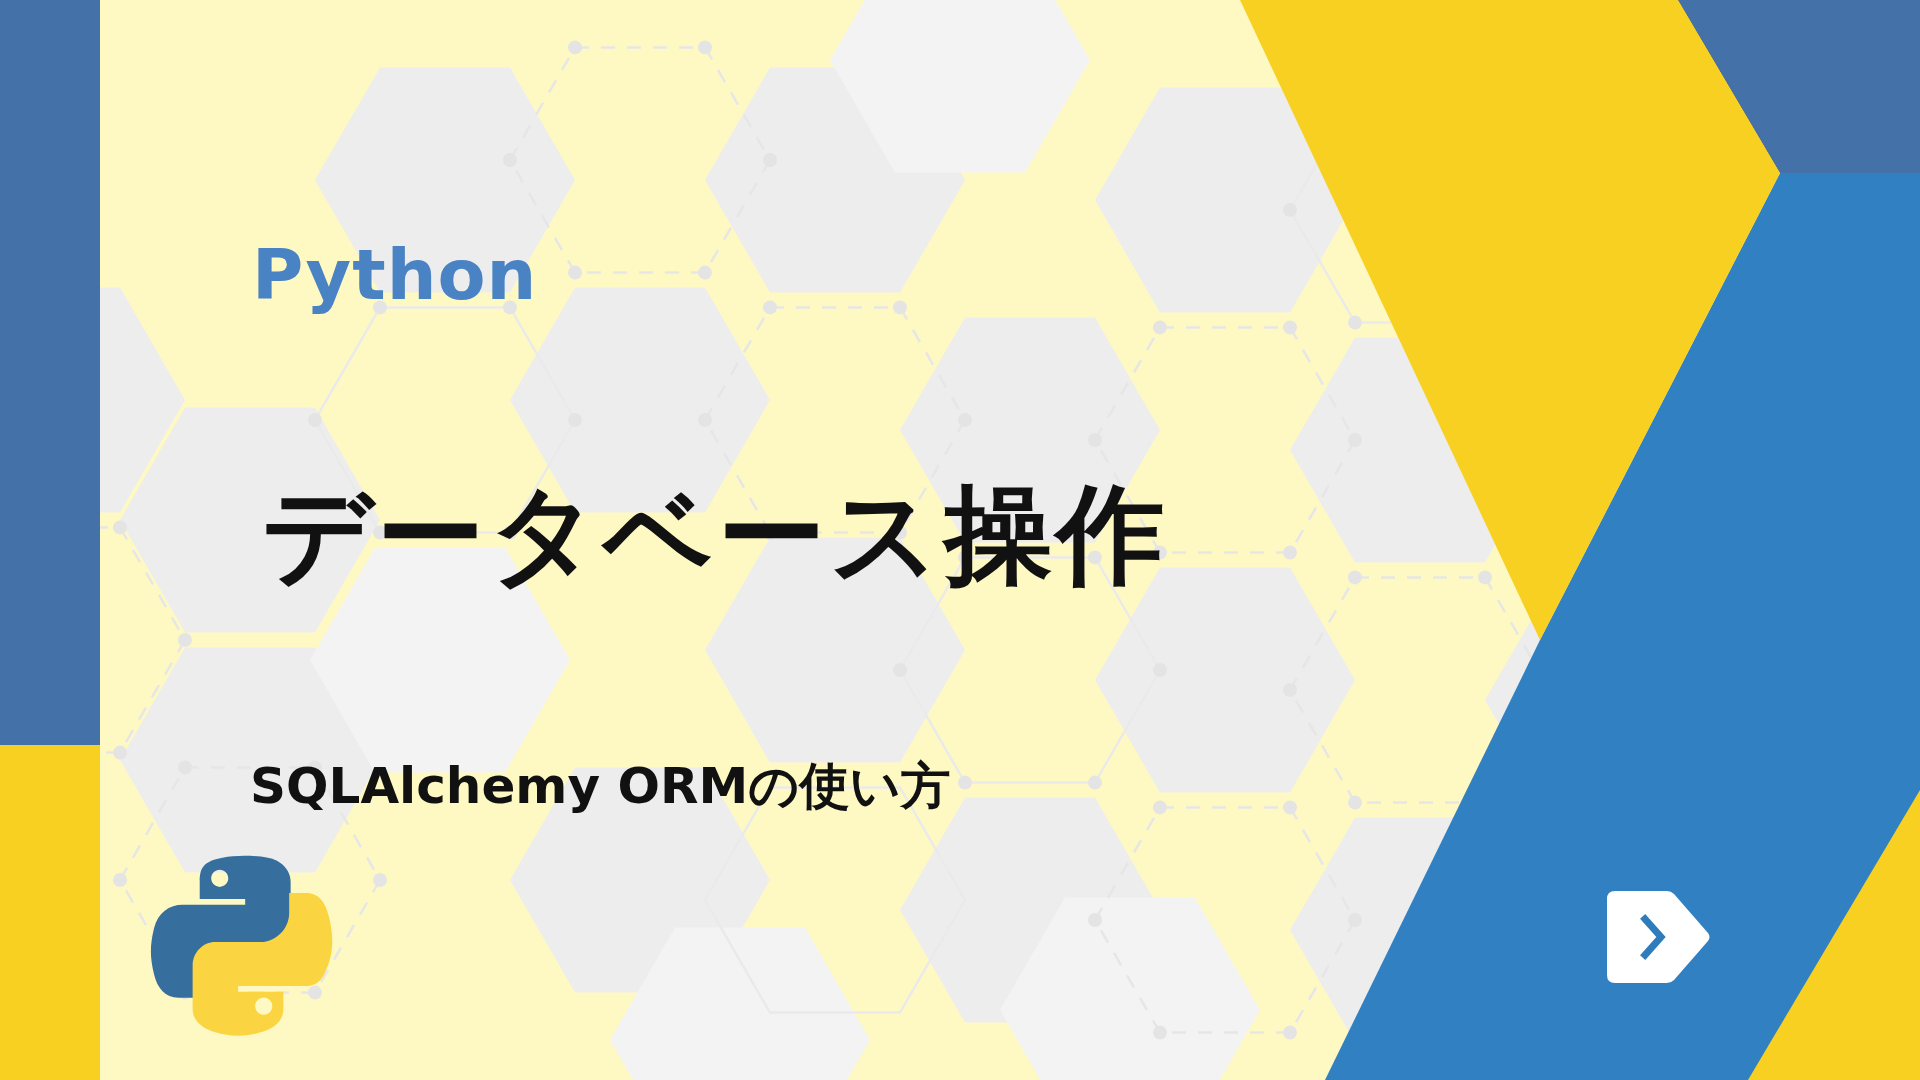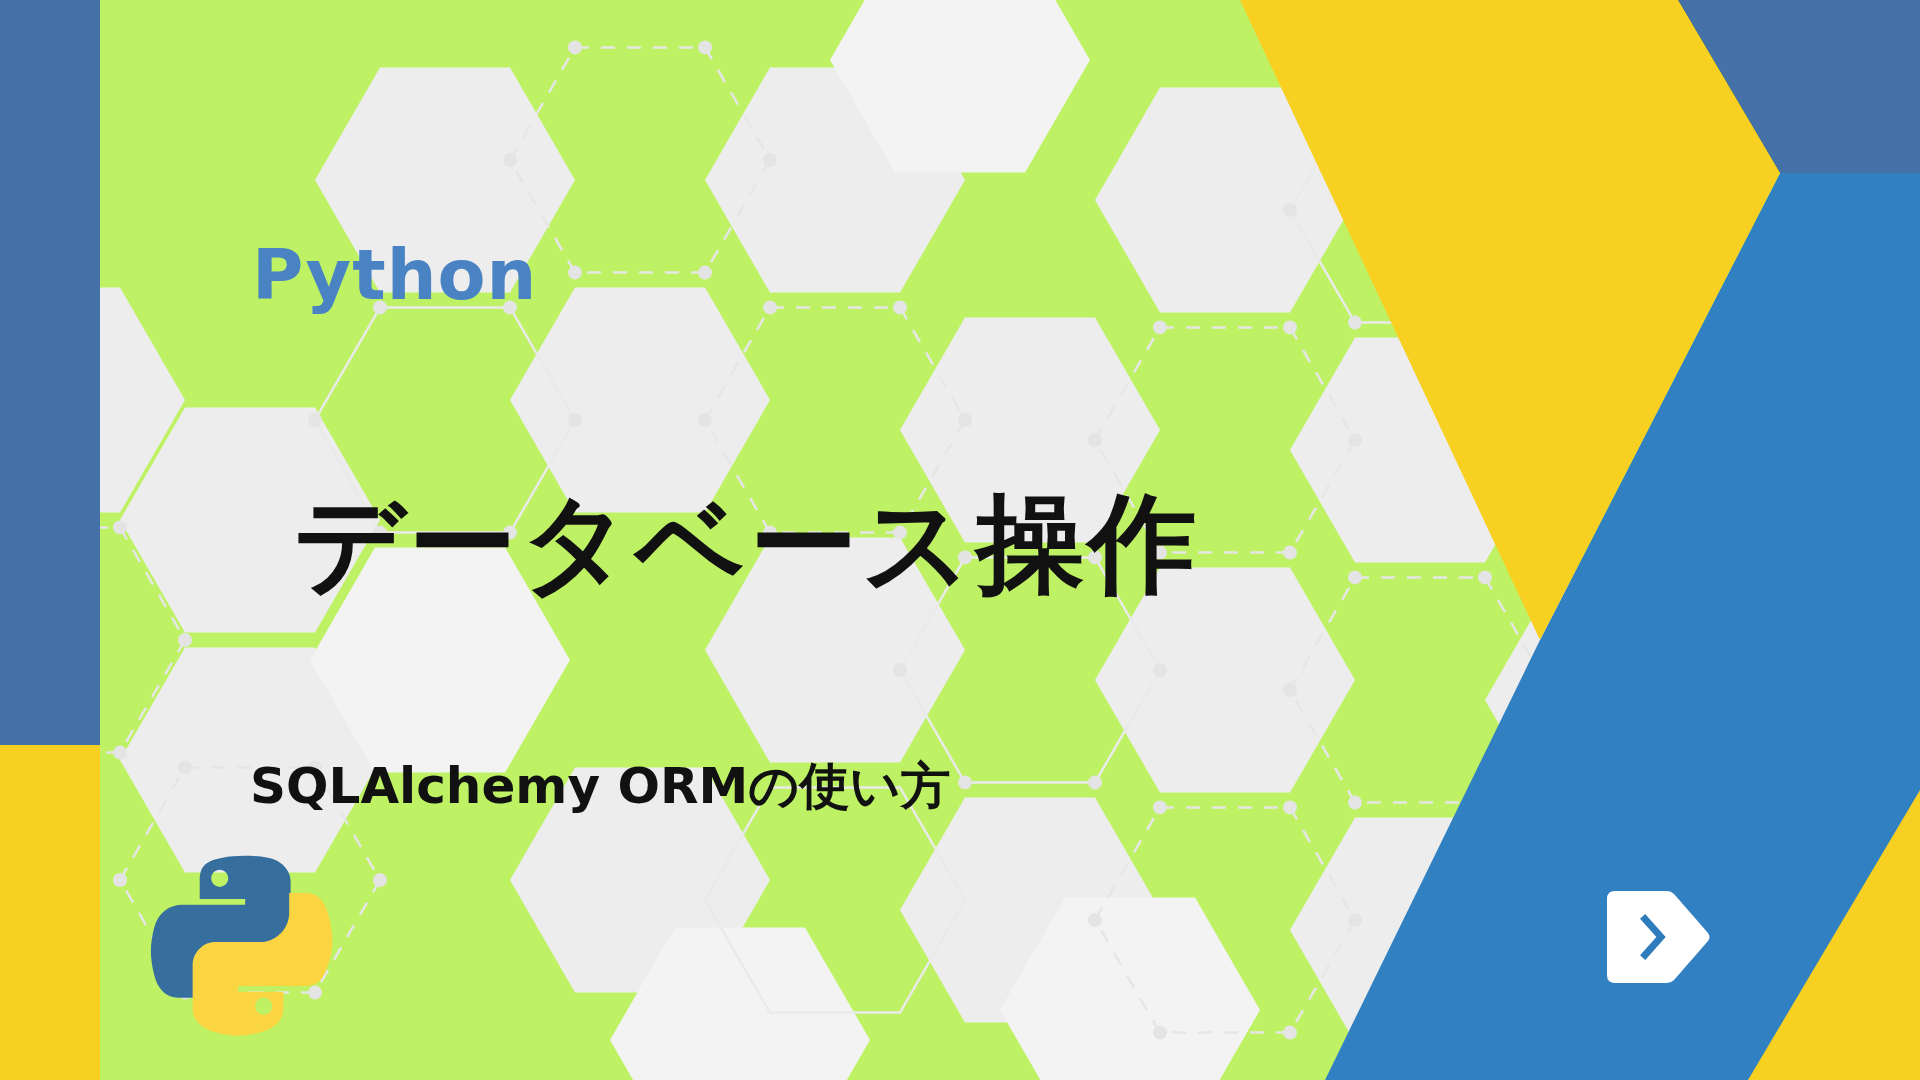--- a/index.html
+++ b/index.html
@@ -3,21 +3,21 @@
 <meta charset="utf-8">
 <style>
   html,body{margin:0;padding:0;}
   body{
     width:1920px;height:1080px;overflow:hidden;
     background:#fafafa;
     font-family:"DejaVu Sans","Liberation Sans",sans-serif;
   }
   #slide{
     position:relative;width:1920px;height:1080px;overflow:hidden;
-    background:#bef264;
+    background:#fef9c3;
   }
   
   .layer{position:absolute;left:0;top:0;width:1920px;height:1080px;}
   .layer svg{display:block;width:1920px;height:1080px;}
 
   
   #left-bar{position:absolute;left:0;top:0;width:100px;height:1080px;}
   #left-bar .seg-blue{position:absolute;left:0;top:0;width:100px;height:745px;background:#4472a8;}
   #left-bar .seg-yellow{position:absolute;left:0;top:745px;width:100px;height:335px;background:#f7d021;}
 
@@ -25,22 +25,21 @@
   #eyebrow{
     position:absolute;left:252px;top:240px;
     font-size:70px;font-weight:700;letter-spacing:1px;
     color:#4a83c4;line-height:1;
     font-family:"DejaVu Sans","Liberation Sans",sans-serif;
   }
   #title{
     position:absolute;left:262px;top:487px;
     font-size:108px;font-weight:700;letter-spacing:4px;
     color:#111111;line-height:1.05;white-space:nowrap;
-    font-family:Liberation Sans, sans-serif;
-    margin-left:32px;
+    font-family:Liberation Mono, monospace;
   }
   #subtitle{
     position:absolute;left:250px;top:730px;
     font-size:50px;font-weight:700;letter-spacing:0px;
     color:#111111;line-height:1.1;white-space:nowrap;
     font-family:"DejaVu Sans","Liberation Sans",sans-serif;
     margin-top:29px;
   }
 
   

